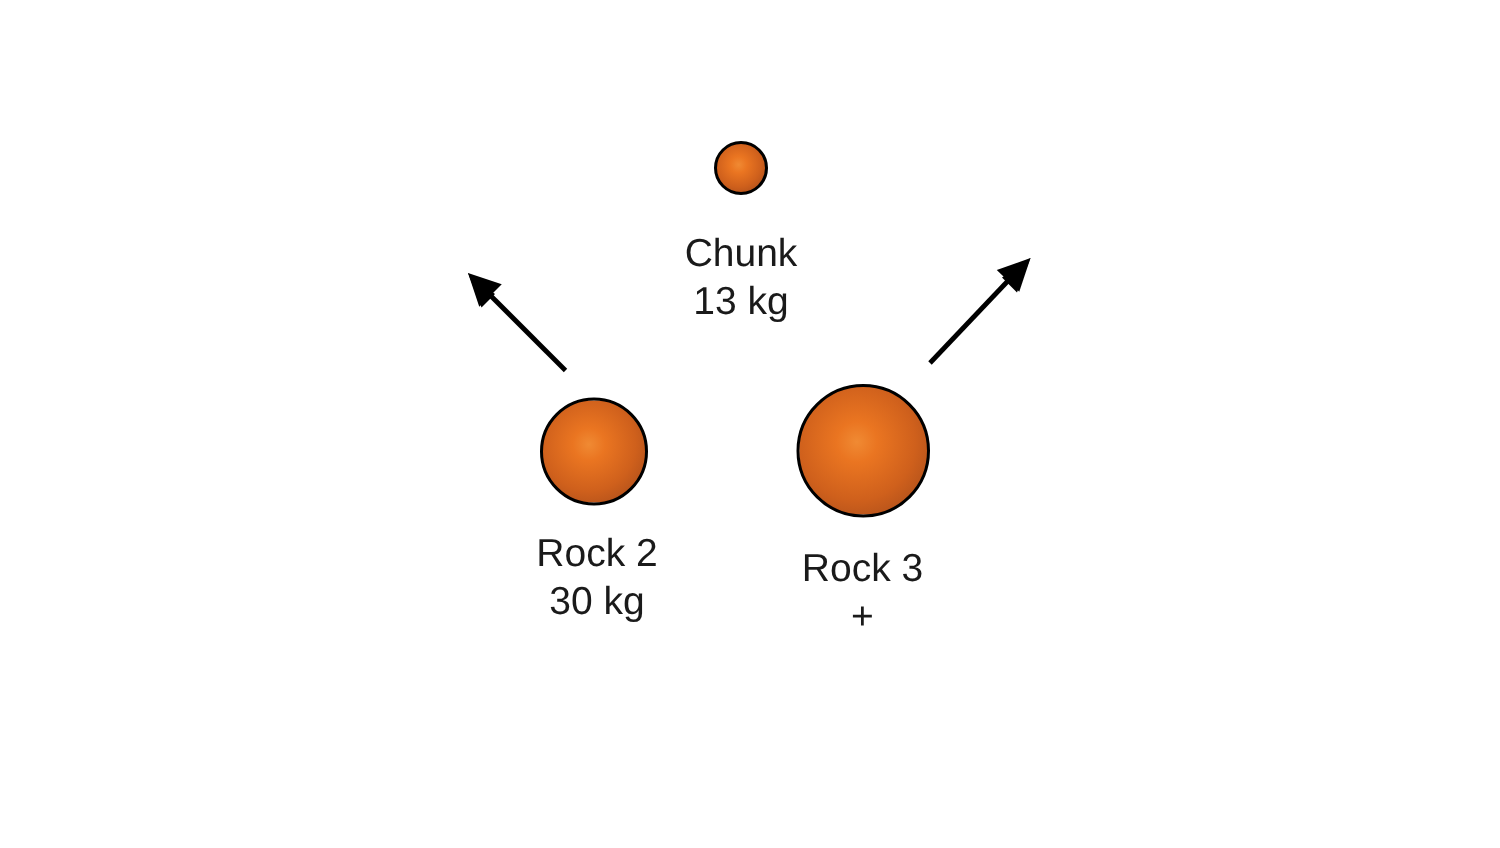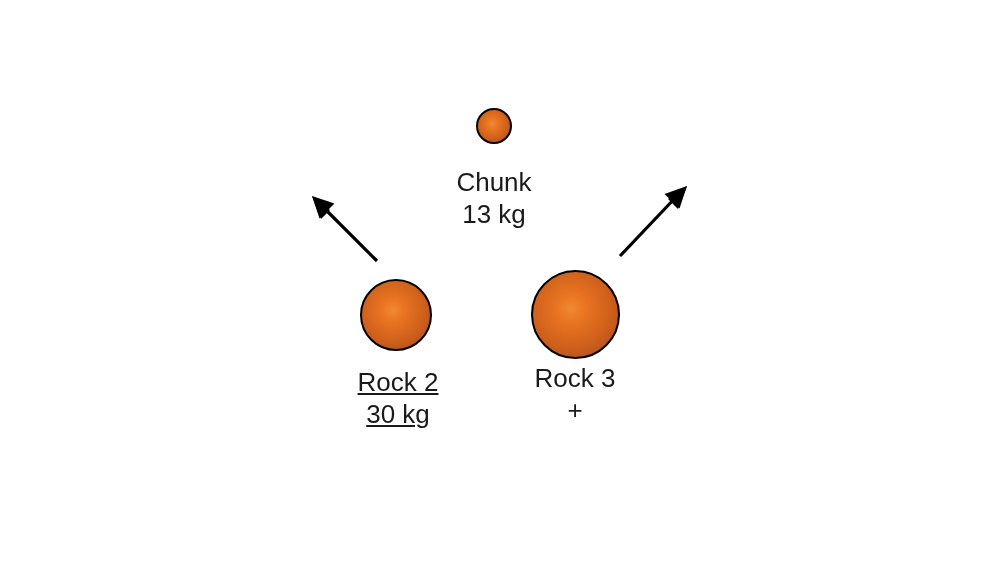--- a/index.html
+++ b/index.html
@@ -11,21 +11,20 @@
     width: 1000px;
     height: 565px;
     overflow: hidden;
     font-family: "Liberation Sans", sans-serif;
   }
   #canvas {
     position: relative;
     width: 1000px;
     height: 490px;
     background: #ffffff;
-    margin-top: 14px;
   }
   #vector-layer {
     position: absolute;
     left: 0;
     top: 0;
     width: 1000px;
     height: 565px;
   }
   .sphere {
     position: absolute;
@@ -79,23 +78,23 @@
 
   <div class="sphere" id="sphere-rock-2" style="left:360px; top:265px; width:72px; height:72px; background:radial-gradient(circle at 45% 43%, #f08a33 0%, #ea7521 20%, #cf601c 58%, #9d461a 100%);"></div>
 
   <div class="sphere" id="sphere-rock-3" style="left:531px; top:256px; width:89px; height:89px; background:radial-gradient(circle at 45% 43%, #f08a33 0%, #ea7521 20%, #cf601c 58%, #9d461a 100%);"></div>
 
   <div class="label" id="label-chunk" style="left:494px; top:152px;">
     <span class="line">Chunk</span>
     <span class="line">13 kg</span>
   </div>
 
-  <div class="label" id="label-rock-2" style="left:398px; top:352px;text-decoration:underline;">
+  <div class="label" id="label-rock-2" style="left:398px; top:352px;">
     <span class="line">Rock 2</span>
     <span class="line">30 kg</span>
   </div>
 
-  <div class="label" id="label-rock-3" style="left:575px; top:348px;">
+  <div class="label" id="label-rock-3" style="left:575px; top:362px;">
     <span class="line">Rock 3</span>
     <span class="line">+</span>
   </div>
 
 </div>
 
 </body></html>

